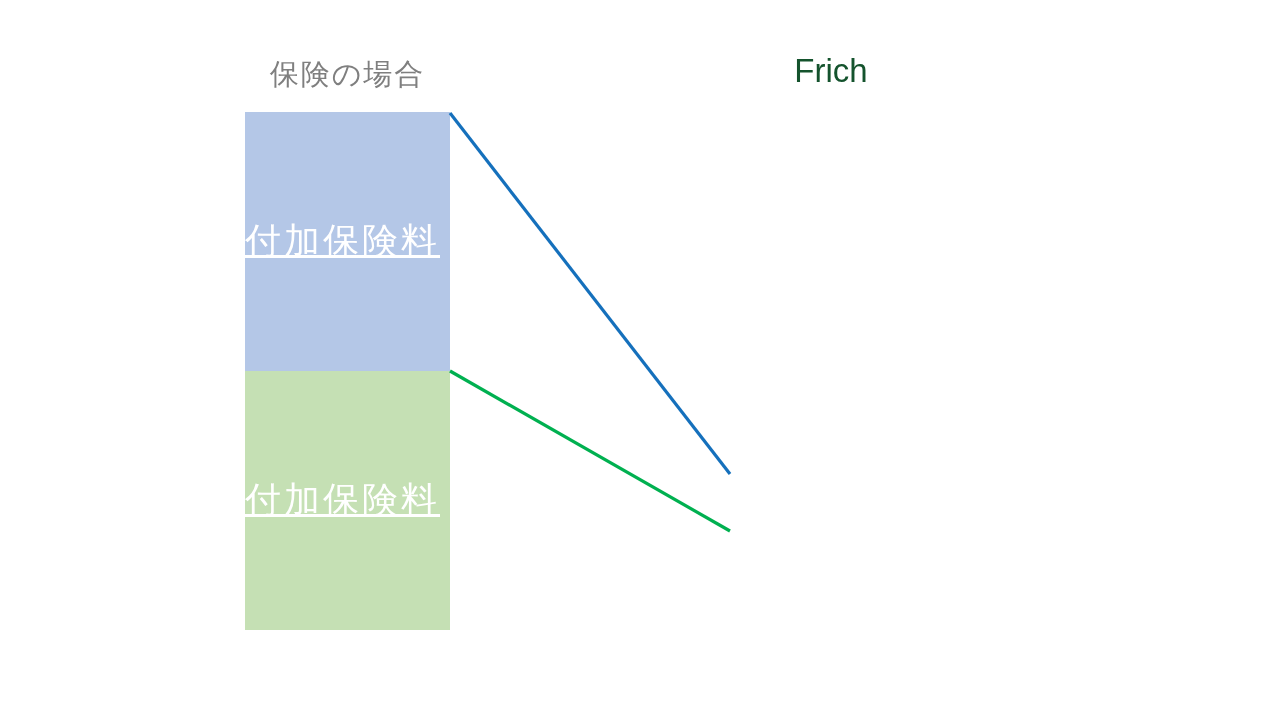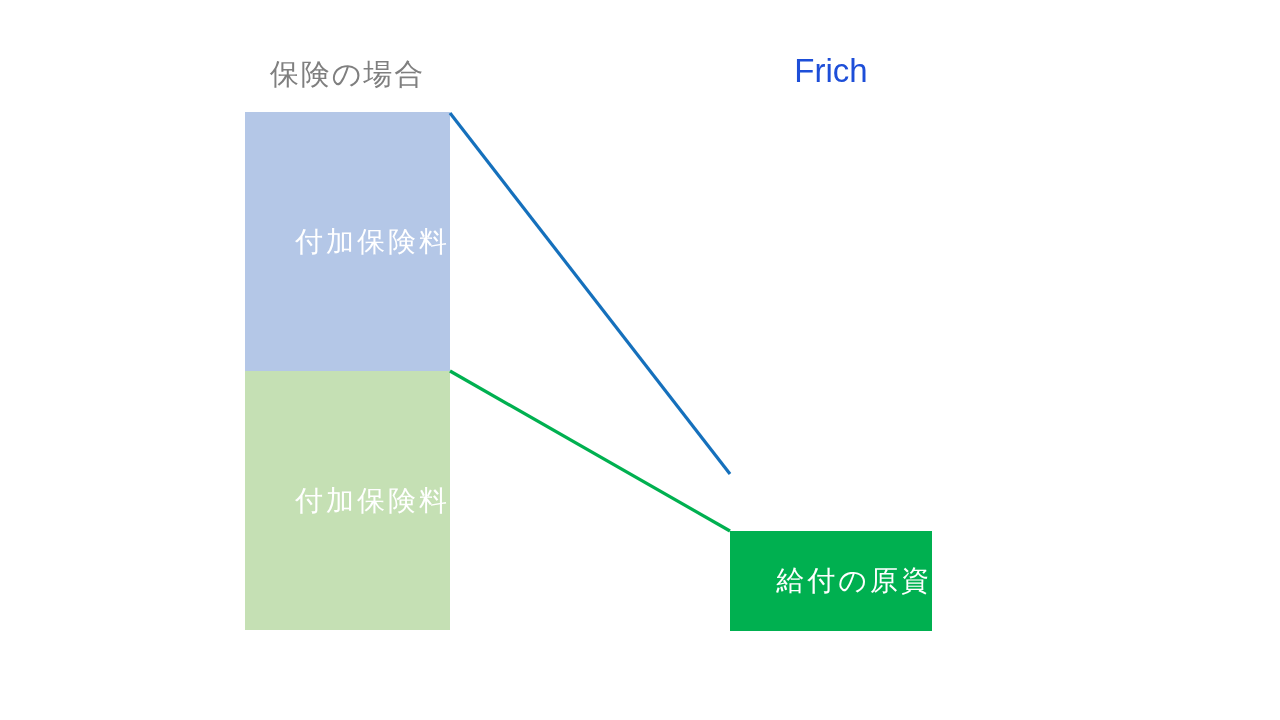--- a/index.html
+++ b/index.html
@@ -26,25 +26,26 @@
     letter-spacing: 2px;
   }
   #right-title {
     left: 730px; top: 52px; width: 202px;
     font-size: 33px;
   }
   .block {
     position: absolute;
     display: flex;
     align-items: center;
-    justify-content: flex-end;
-    font-size: 28px;
+    justify-content: flex-start;
+    font-size: 36px;
     letter-spacing: 3px;
     color: #ffffff;
     white-space: nowrap;
+    text-decoration: underline;
   }
   
   #block-loading-premium { left: 245px; top: 112px; width: 205px; height: 259px; }
   #block-pure-premium    { left: 245px; top: 371px; width: 205px; height: 259px; }
   
   #block-indirect-cost   { left: 730px; top: 473px; width: 202px; height: 58px;  border-style: solid; border-width: 2px; }
   #block-benefit-fund    { left: 730px; top: 531px; width: 202px; height: 100px; }
   #connector-svg {
     position: absolute;
     left: 0; top: 0;
@@ -57,33 +58,30 @@
     stroke-linecap: butt;
   }
 </style>
 </head>
 <body>
 
 <div id="canvas">
 
   <div id="left-title" class="col-title" style="color: rgb(127, 127, 127);">保険の場合</div>
 
-  <div id="right-title" class="col-title" style="color: #1d4ed8;">Frich</div>
+  <div id="right-title" class="col-title" style="color: #14532d;">Frich</div>
 
   <div id="block-loading-premium" class="block" style="background-color: rgb(180, 199, 231);">
     <span>付加保険料</span>
   </div>
 
   <div id="block-pure-premium" class="block" style="background-color: rgb(197, 224, 180);">
     <span>付加保険料</span>
   </div>
 
   <svg id="connector-svg" viewBox="0 0 1280 720" xmlns="http://www.w3.org/2000/svg">
     <line x1="450" y1="113" x2="730" y2="474" style="stroke: rgb(21, 112, 188);"></line>
     <line x1="450" y1="371" x2="730" y2="531" style="stroke: rgb(0, 176, 80);"></line>
   </svg>
 
 
-  <div id="block-benefit-fund" class="block" style="background-color: rgb(0, 176, 80);">
-    <span>給付の原資</span>
-  </div>
 
 </div>
 
 </body></html>

